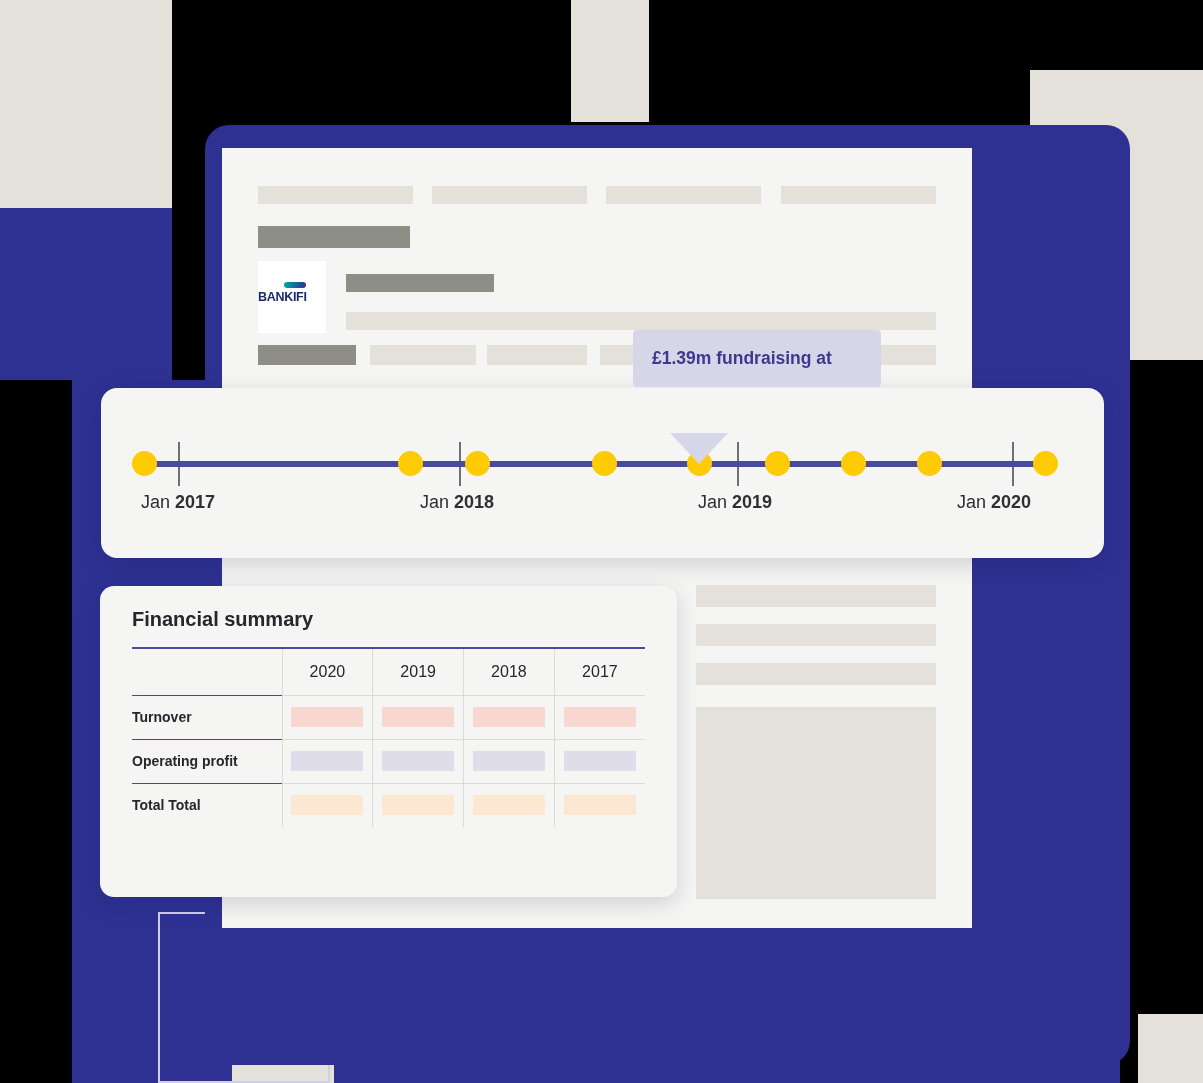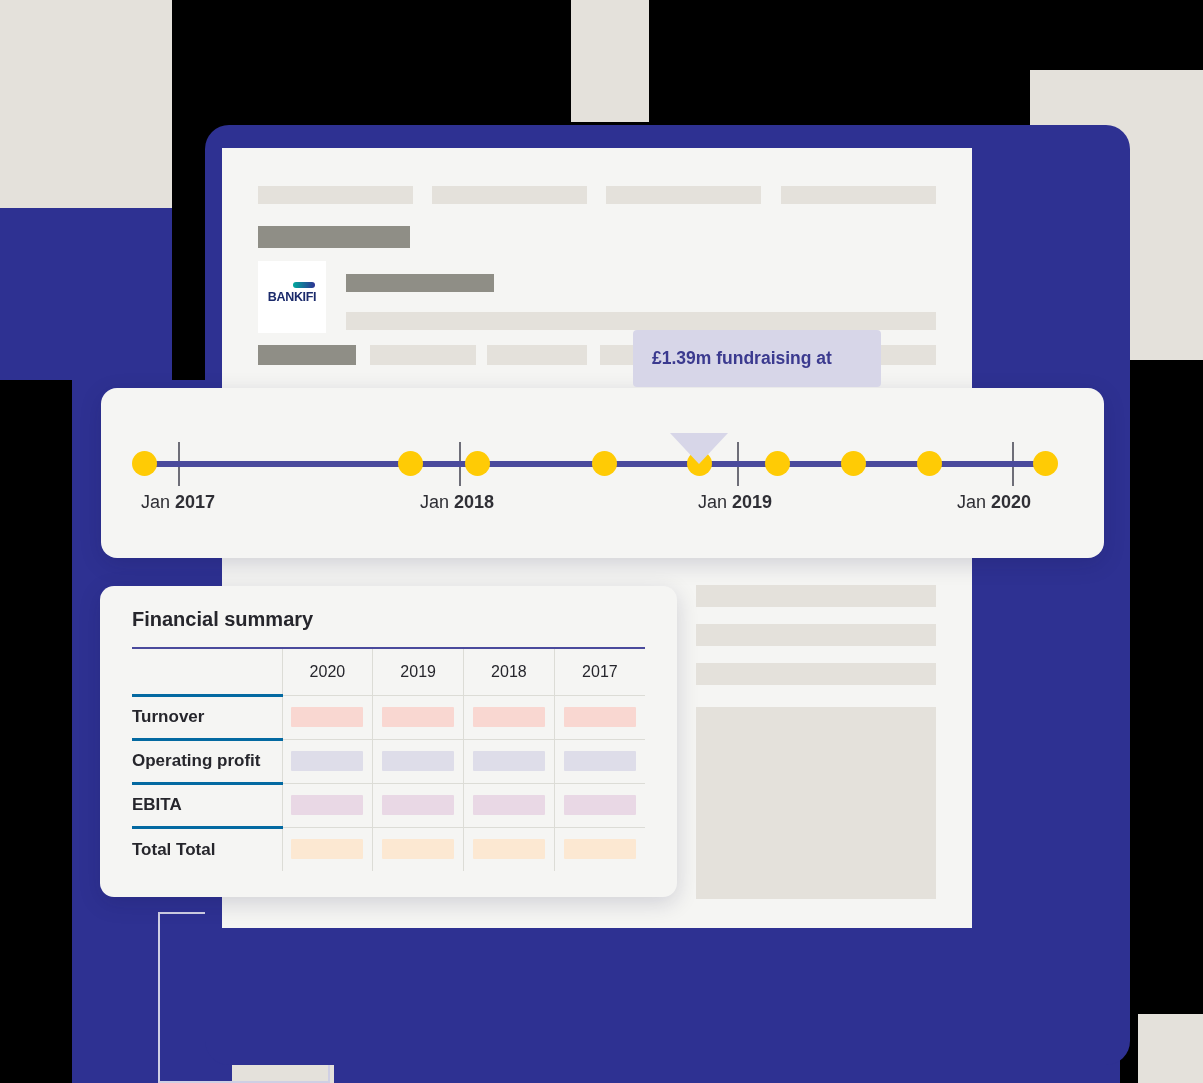--- a/index.html
+++ b/index.html
@@ -48,21 +48,20 @@
   .ph-light { background: #e4e1db; }
   .ph-dark  { background: #8f8e86; }
 
   #logo-tile {
     position: absolute;
     left: 258px; top: 261px;
     width: 68px; height: 72px;
     background: #ffffff;
     display: flex;
     align-items: center;
-    justify-content: center;
   }
   #logo-inner { position: relative; }
   #logo-pill {
     position: absolute;
     right: 1px; top: -8px;
     width: 22px; height: 6px;
     border-radius: 3px;
     background: linear-gradient(90deg, #00a99d 0%, #2e3192 100%);
   }
   #logo-word {
@@ -168,25 +167,25 @@
   #fin-table th.year-head {
     height: 46px;
     font-size: 16px;
     color: #26262c;
     font-weight: normal;
     border-left: 1px solid #dcdcd6;
   }
   #fin-table th.blank-head { width: 150px; }
   #fin-table td.row-label {
     text-align: left;
-    font-size: 17px;
+    font-size: 14px;
     font-weight: bold;
     color: #26262c;
     height: 44px;
-    border-top: 3px solid #0369a1;
+    border-top: 1px solid #0369a1;
   }
   #fin-table td.val-cell {
     border-left: 1px solid #dcdcd6;
     border-top: 1px solid #dcdcd6;
     height: 44px;
   }
   .val-chip {
     display: block;
     height: 20px;
     width: 72px;
@@ -307,35 +306,20 @@
               <span class="val-chip" style="background: rgb(222, 221, 233);"></span>
             </td>
             <td class="val-cell">
               <span class="val-chip" style="background: rgb(222, 221, 233);"></span>
             </td>
             <td class="val-cell">
               <span class="val-chip" style="background: rgb(222, 221, 233);"></span>
             </td>
           </tr>
           <tr>
-            <td class="row-label">EBITA</td>
-            <td class="val-cell">
-              <span class="val-chip" style="background: rgb(233, 216, 229);"></span>
-            </td>
-            <td class="val-cell">
-              <span class="val-chip" style="background: rgb(233, 216, 229);"></span>
-            </td>
-            <td class="val-cell">
-              <span class="val-chip" style="background: rgb(233, 216, 229);"></span>
-            </td>
-            <td class="val-cell">
-              <span class="val-chip" style="background: rgb(233, 216, 229);"></span>
-            </td>
-          </tr>
-          <tr>
             <td class="row-label">Total Total</td>
             <td class="val-cell">
               <span class="val-chip" style="background: rgb(252, 232, 210);"></span>
             </td>
             <td class="val-cell">
               <span class="val-chip" style="background: rgb(252, 232, 210);"></span>
             </td>
             <td class="val-cell">
               <span class="val-chip" style="background: rgb(252, 232, 210);"></span>
             </td>

